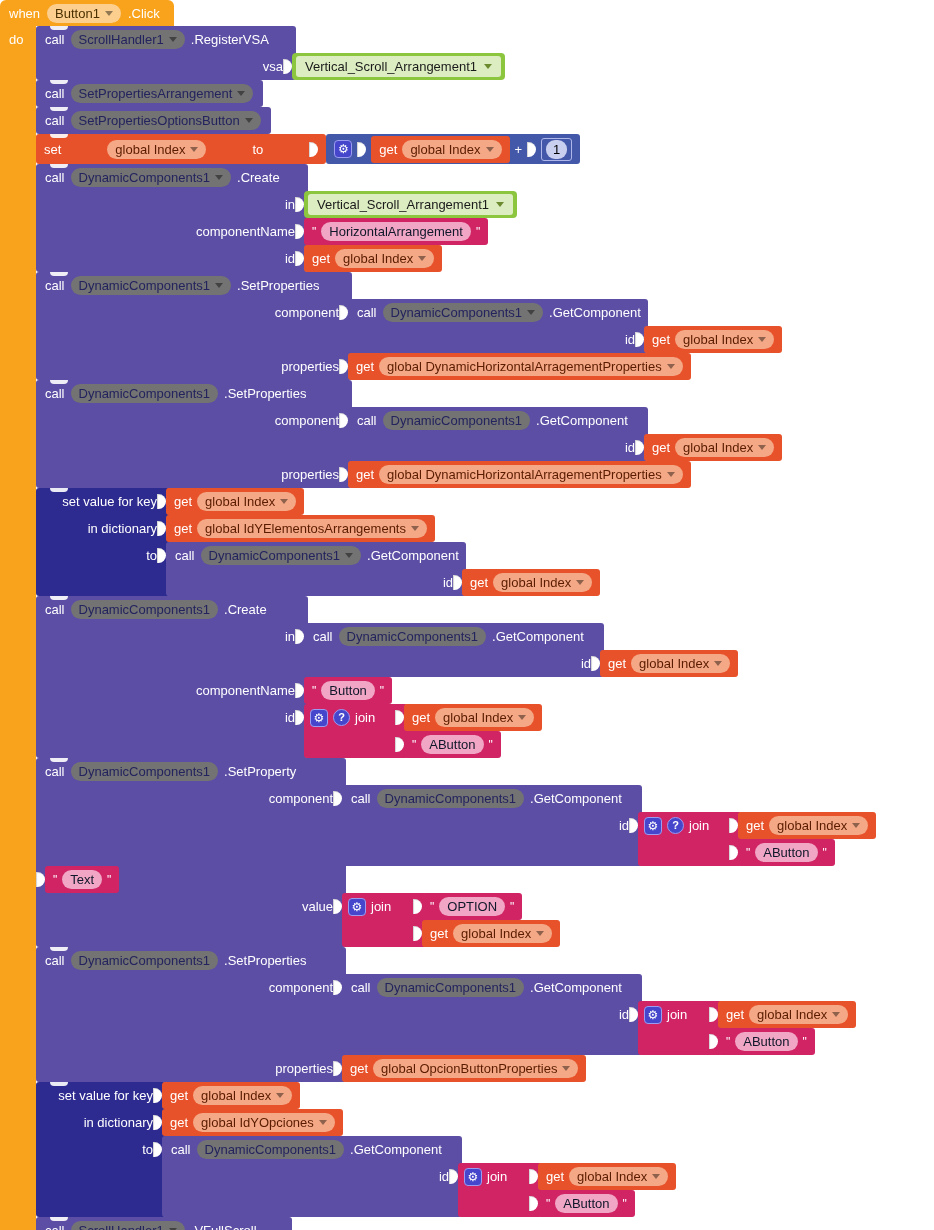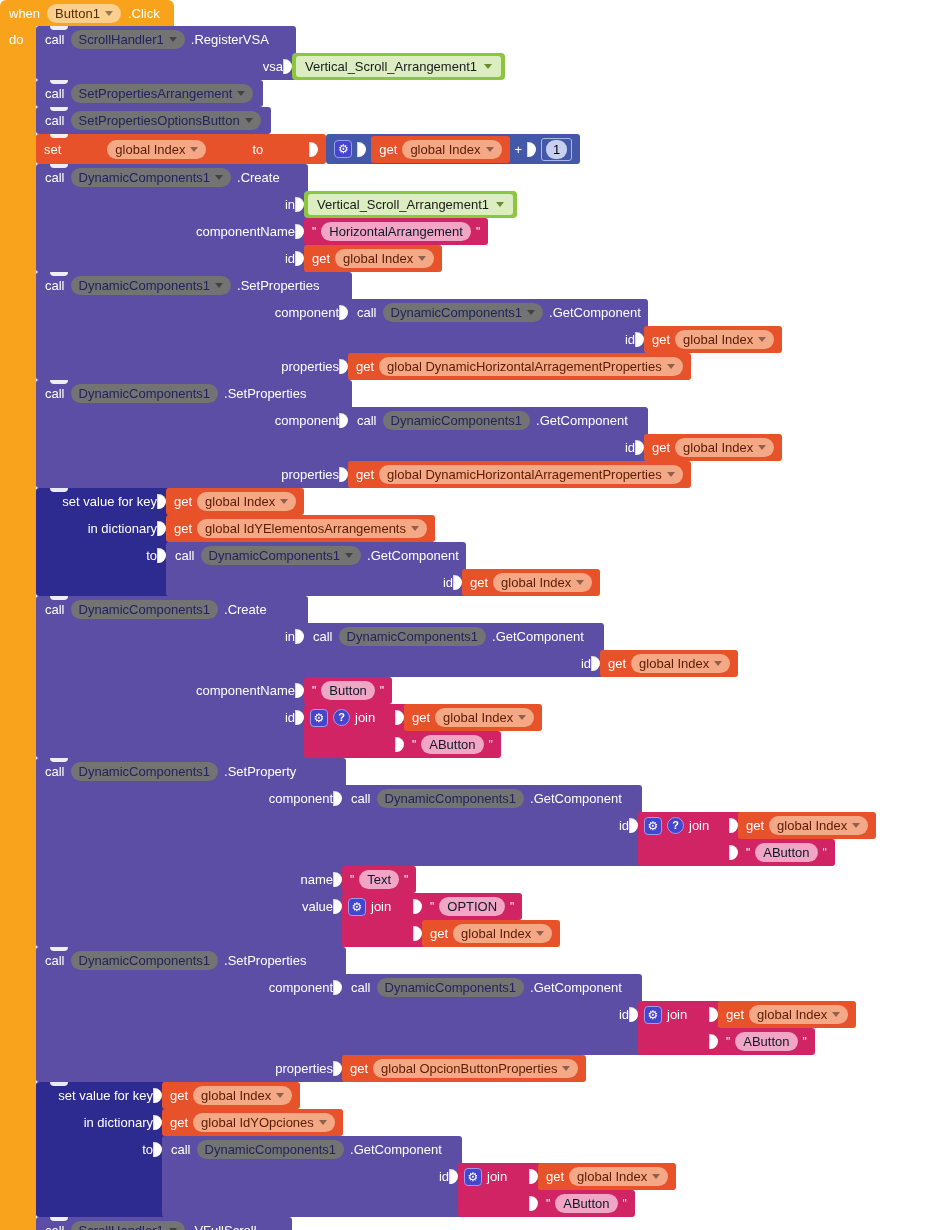--- a/index.html
+++ b/index.html
@@ -508,21 +508,20 @@
                         </span>
                       </div>
                     </div>
                   </div>
                 </div>
               </div>
             </div>
           </div>
         </div>
         <div class="arow">
-          <span class="lbl">name</span>
           <span class="sock"></span>
           <div class="plug">
             <span class="pill txtblk">
               <span class="qt">"</span>
               <span class="fld fld-pk">Text</span>
               <span class="qt">"</span>
             </span>
           </div>
         </div>
         <div class="arow">

